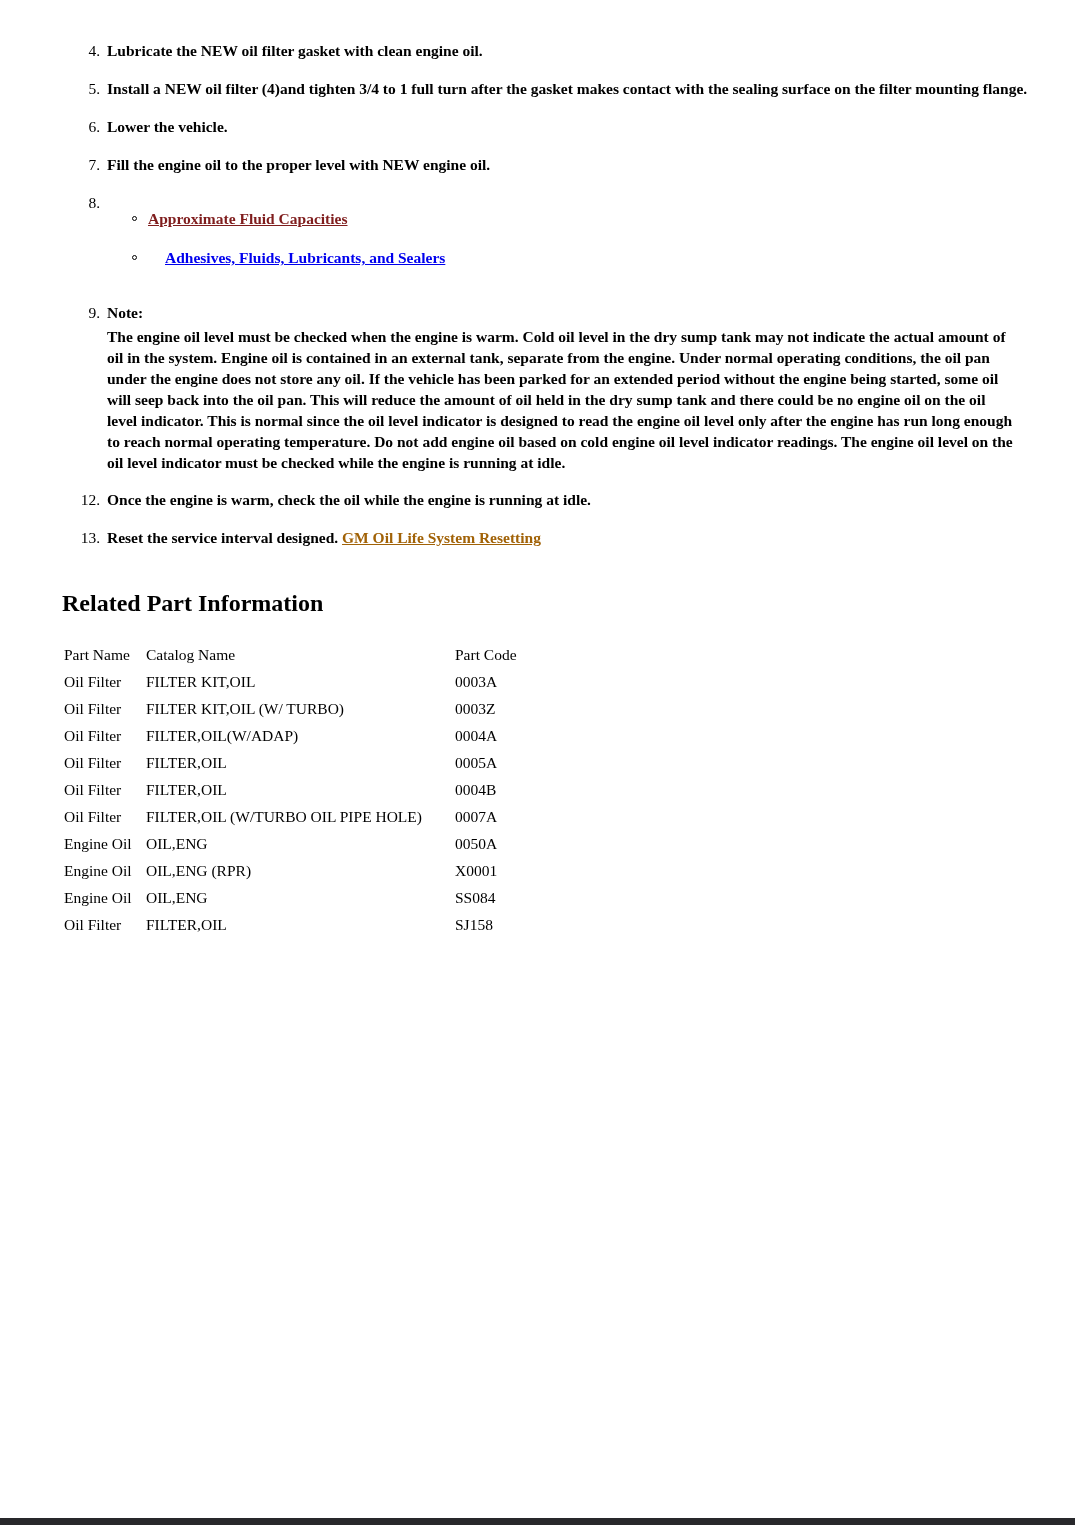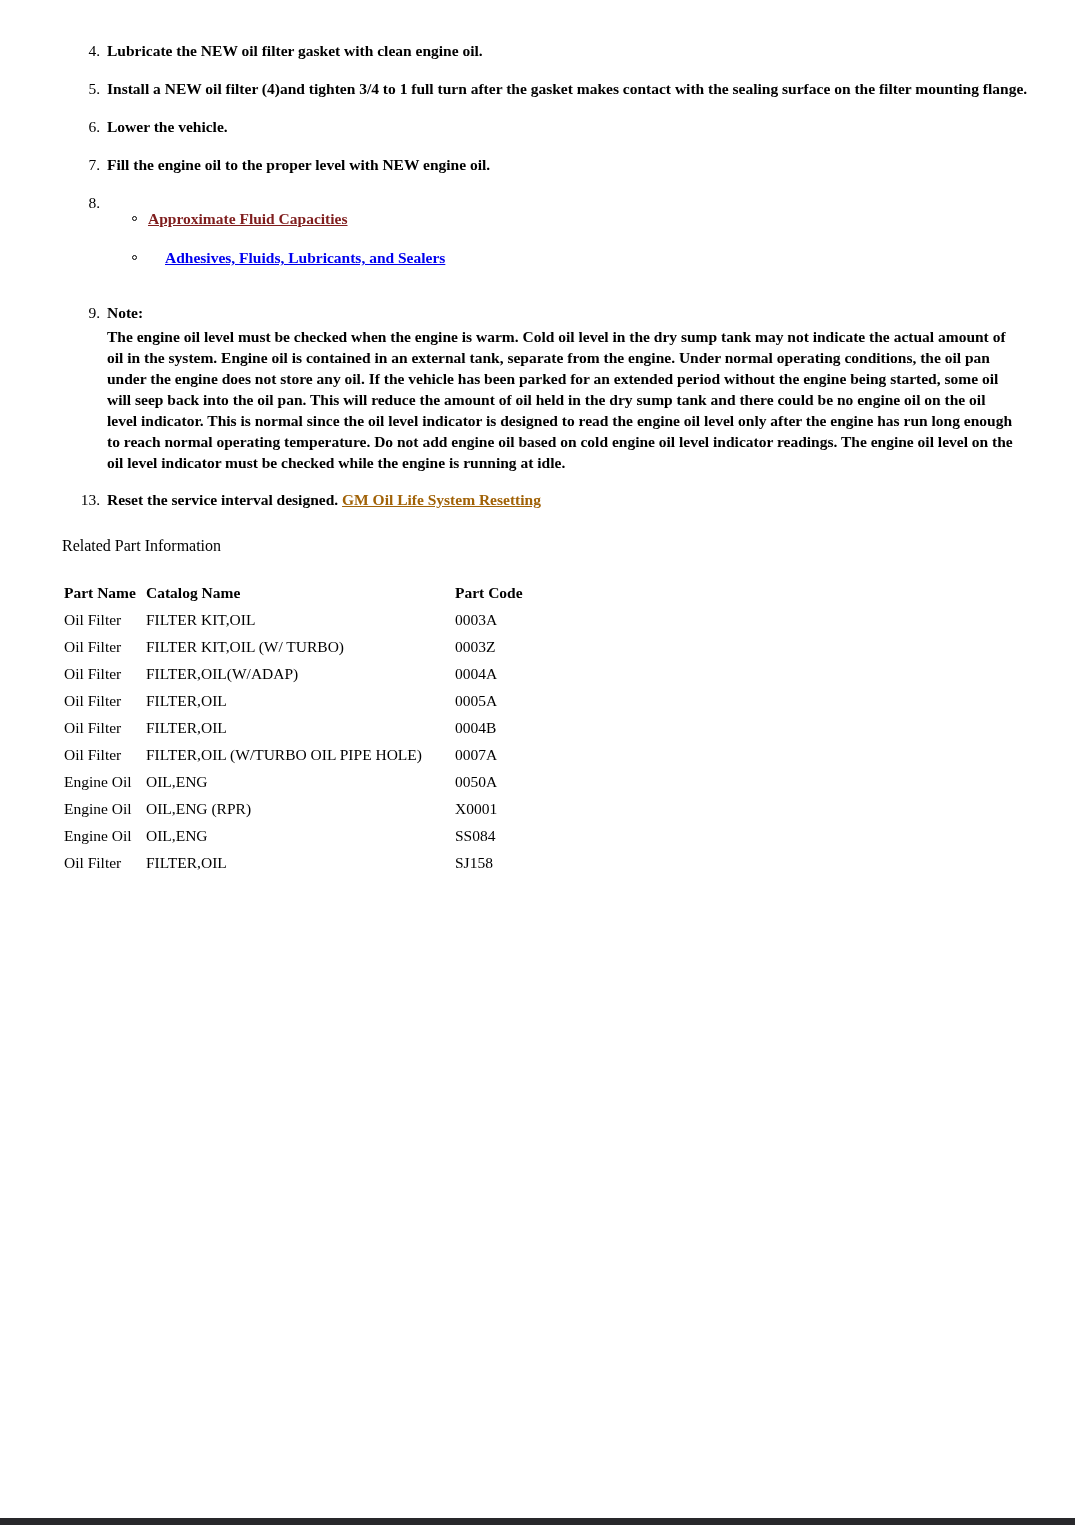--- a/index.html
+++ b/index.html
@@ -32,43 +32,43 @@
   }
   .bullet-row .blabel { margin-left: 11px; }
 
   a.doclink { color: #0000EE; text-decoration: underline; cursor: pointer; }
 
   
   .note-para { margin-top: 2px; width: 910px; line-height: 21px; }
 
   
   .section-heading {
-    font-weight: normal;
-    font-size: 16px;
-    margin-top: 26px;
+    font-weight: bold;
+    font-size: 24px;
+    margin-top: 41px;
     margin-bottom: 24px;
   }
   table.parts {
     border-collapse: collapse;
     table-layout: fixed;
     margin-left: 2px;
   }
   table.parts col.c1 { width: 82px; }
   table.parts col.c2 { width: 309px; }
   table.parts col.c3 { width: 160px; }
   table.parts th, table.parts td {
     text-align: left;
     font-weight: normal;
     height: 27px;
     vertical-align: middle;
     white-space: nowrap;
     overflow: visible;
     padding: 0;
   }
-  table.parts th { font-weight: bold; }
+  table.parts th { font-weight: normal; }
 
   .bottom-bar {
     position: absolute;
     left: 0; right: 0; bottom: 0;
     height: 7px;
   }
 </style>
 </head>
 <body>
 
@@ -116,20 +116,24 @@
     <div class="step">
       <span class="num">9.</span>
       <span class="content">
         <span>Note:</span>
         <p class="note-para">The engine oil level must be checked when the engine is warm. Cold oil level in the dry sump tank may not indicate the actual amount of oil in the system. Engine oil is contained in an external tank, separate from the engine. Under normal operating conditions, the oil pan under the engine does not store any oil. If the vehicle has been parked for an extended period without the engine being started, some oil will seep back into the oil pan. This will reduce the amount of oil held in the dry sump tank and there could be no engine oil on the oil level indicator. This is normal since the oil level indicator is designed to read the engine oil level only after the engine has run long enough to reach normal operating temperature. Do not add engine oil based on cold engine oil level indicator readings. The engine oil level on the oil level indicator must be checked while the engine is running at idle.</p>
       </span>
     </div>
 
 
 
+    <div class="step">
+      <span class="num">12.</span>
+      <span class="content">Once the engine is warm, check the oil while the engine is running at idle.</span>
+    </div>
 
     <div class="step">
       <span class="num">13.</span>
       <span class="content">
         <span>Reset the service interval designed.</span>
         <a class="doclink" style="color: #a16207;">GM Oil Life System Resetting</a>
       </span>
     </div>
 
   </div>

